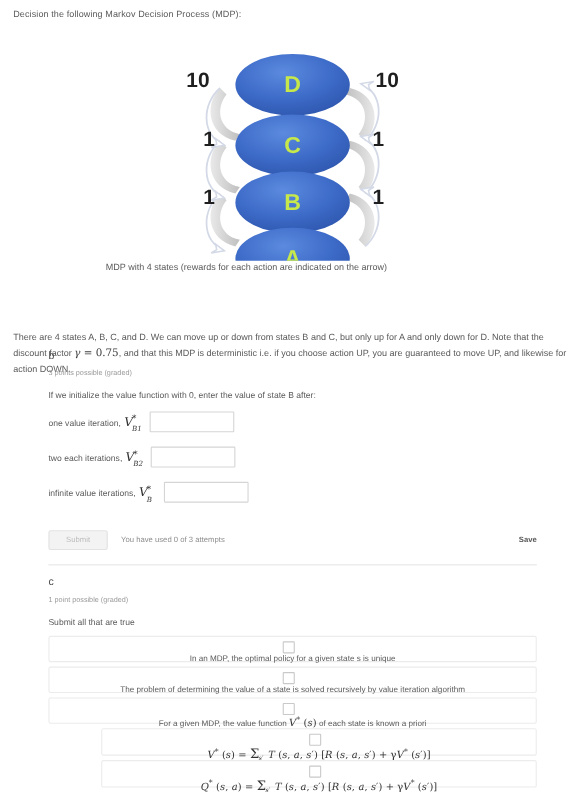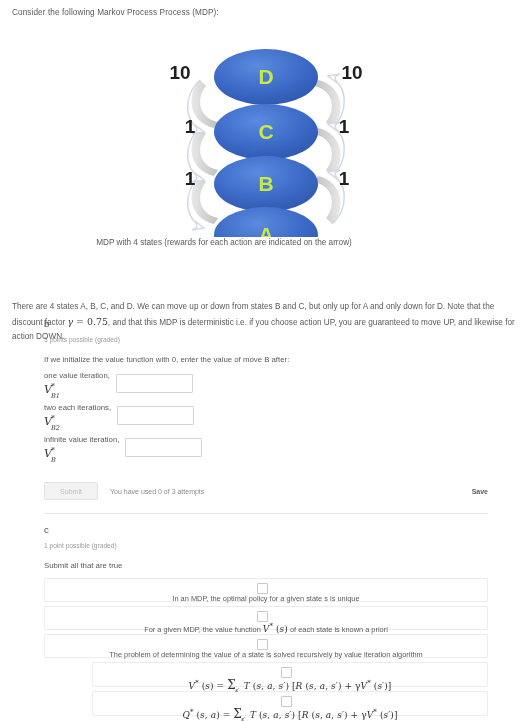--- a/index.html
+++ b/index.html
@@ -100,21 +100,20 @@
     height: 21px;
     margin-bottom: 11px;
   }
   .vi-label {
     font-size: 7.8px;
     color: #5a5a5a;
     white-space: nowrap;
     display: flex;
     align-items: baseline;
     gap: 3px;
-    flex-direction: column;
   }
   .vsym {
     font-family: "DejaVu Serif", serif;
     font-style: italic;
     font-size: 11px;
     color: #333;
     position: relative;
     display: inline-block;
     padding-right: 9px;
   }
@@ -241,21 +240,21 @@
     bottom: -1px;
     left: 8px;
     font-style: italic;
   }
 </style>
 </head>
 <body>
 
 <div class="page">
 
-  <div class="intro">Consider the following Markov Process Process (MDP):</div>
+  <div class="intro">Decision the following Markov Decision Process (MDP):</div>
 
   <div class="figure">
     <svg width="532" height="215" viewBox="0 0 532 215" xmlns="http://www.w3.org/2000/svg">
       <defs>
         <radialGradient id="nodeGrad" cx="42%" cy="30%" r="78%">
           <stop offset="0%" stop-color="#5b8adf"></stop>
           <stop offset="55%" stop-color="#3d6bc8"></stop>
           <stop offset="100%" stop-color="#2d55ac"></stop>
         </radialGradient>
         <linearGradient id="ribbonL" x1="0" y1="0" x2="1" y2="0">
@@ -330,21 +329,21 @@
 
   <div class="fig-caption">MDP with 4 states (rewards for each action are indicated on the arrow)</div>
 
   <div class="body-par">
     <span>There are 4 states A, B, C, and D. We can move up or down from states B and C, but only up for A and only down for D. Note that the discount factor </span><span class="mathi">γ</span><span class="mathn"> = </span><span class="mathn">0.75</span><span>, and that this MDP is deterministic i.e. if you choose action UP, you are guaranteed to move UP, and likewise for action DOWN.</span>
   </div>
 
   <div class="block" style="top:318px;">
     <div class="block-letter">b</div>
     <div class="block-points">3 points possible (graded)</div>
-    <div class="block-prompt">If we initialize the value function with 0, enter the value of move B after:</div>
+    <div class="block-prompt">If we initialize the value function with 0, enter the value of state B after:</div>
   </div>
 
   <div class="vi-rows">
 
     <div class="vi-row">
       <span class="vi-label">
         <span>one value iteration,</span>
         <span class="vsym">
           <span>V</span>
           <span class="sup">*</span>
@@ -361,21 +360,21 @@
           <span>V</span>
           <span class="sup">*</span>
           <span class="sub">B2</span>
         </span>
       </span>
       <input class="vi-input" type="text" value="" style="">
     </div>
 
     <div class="vi-row">
       <span class="vi-label">
-        <span>infinite value iteration,</span>
+        <span>infinite value iterations,</span>
         <span class="vsym">
           <span>V</span>
           <span class="sup">*</span>
           <span class="sub">B</span>
         </span>
       </span>
       <input class="vi-input" type="text" value="" style="">
     </div>
 
   </div>
@@ -398,28 +397,28 @@
 
     <div class="choice">
       <span class="cb"></span>
       <span class="choice-text">
         <span>In an MDP, the optimal policy for a given state s is unique</span>
       </span>
     </div>
 
     <div class="choice">
       <span class="cb"></span>
-      <span class="choice-text"><span>For a given MDP, the value function </span><span class="formula"><i>V</i><span class="sm-sup">*</span> (<i>s</i>)</span><span> of each state is known a priori</span>
+      <span class="choice-text">
+        <span>The problem of determining the value of a state is solved recursively by value iteration algorithm</span>
       </span>
     </div>
 
     <div class="choice">
       <span class="cb"></span>
-      <span class="choice-text">
-        <span>The problem of determining the value of a state is solved recursively by value iteration algorithm</span>
+      <span class="choice-text"><span>For a given MDP, the value function </span><span class="formula"><i>V</i><span class="sm-sup">*</span> (<i>s</i>)</span><span> of each state is known a priori</span>
       </span>
     </div>
 
     <div class="choice tall">
       <span class="cb"></span>
       <span class="formula" title="V* (s) = Σ_s' T (s, a, s') [R (s, a, s') + γV* (s')]"><i>V</i><span class="sm-sup">*</span> (<i>s</i>) = <span class="sigma">Σ<span class="sgsub">s′</span></span> <i>T</i> (<i>s</i>, <i>a</i>, <i>s</i>′) [<i>R</i> (<i>s</i>, <i>a</i>, <i>s</i>′) + γ<i>V</i><span class="sm-sup">*</span> (<i>s</i>′)]</span>
     </div>
 
     <div class="choice tall">
       <span class="cb"></span>

